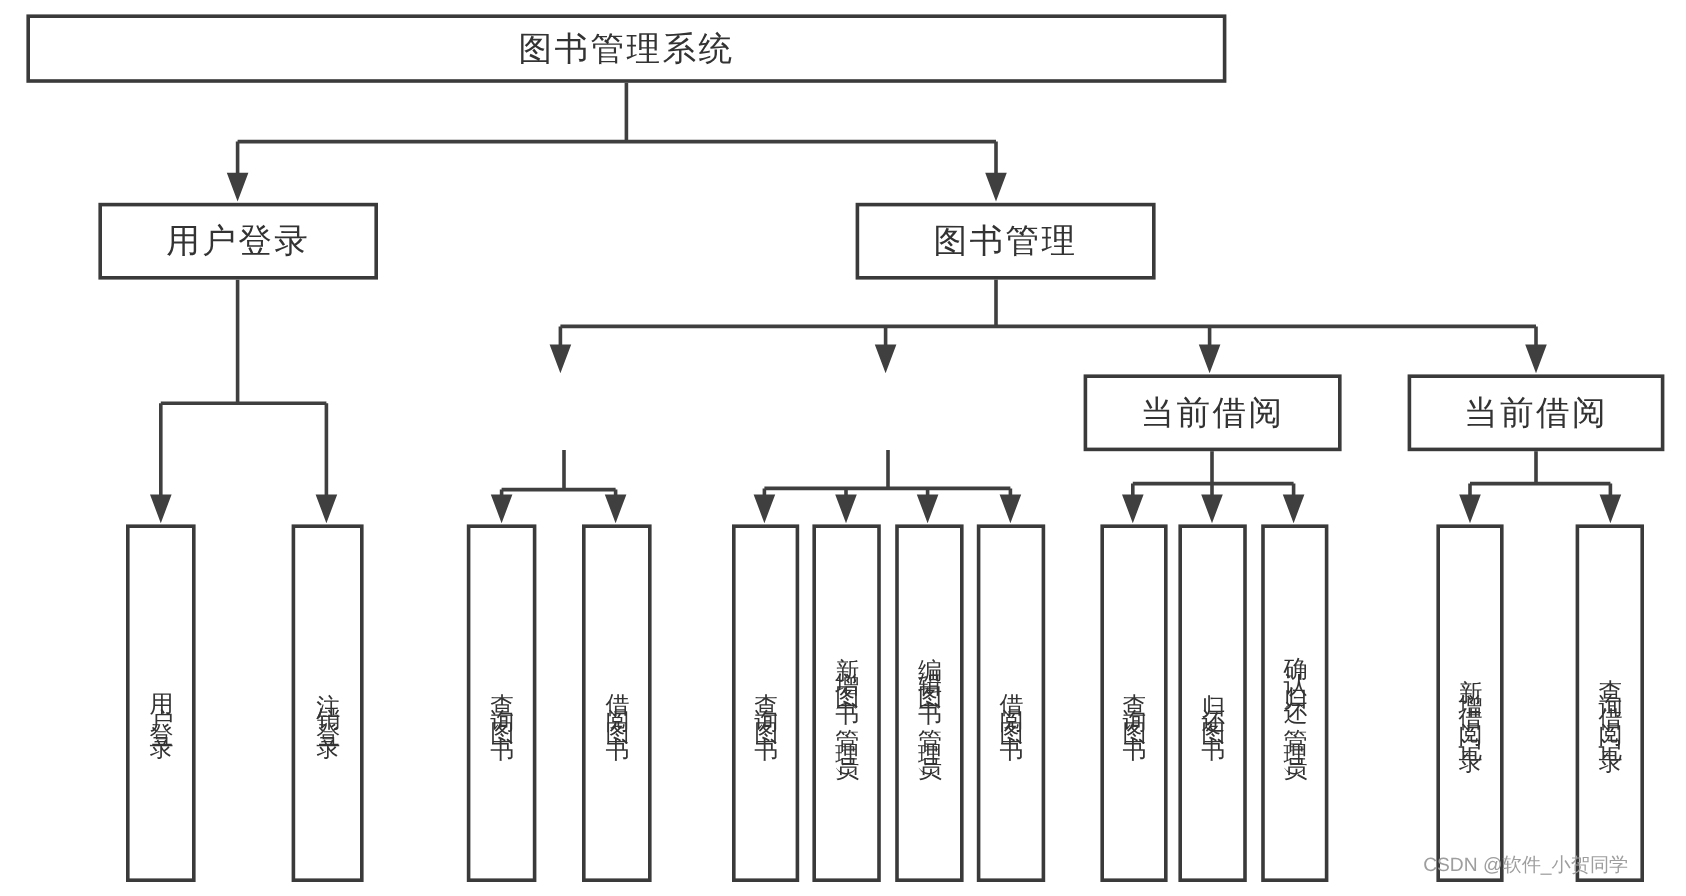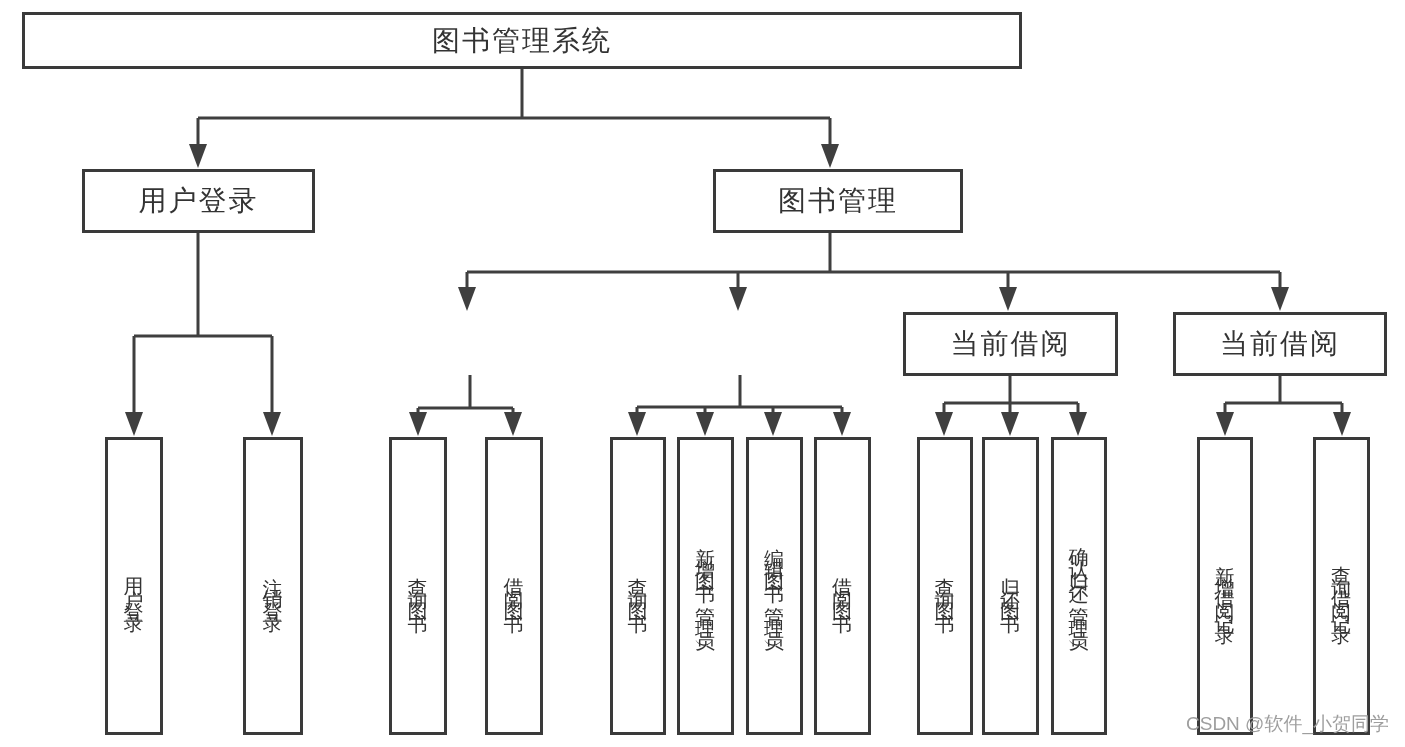--- a/index.html
+++ b/index.html
@@ -36,21 +36,21 @@
   .node.leaf span{
     writing-mode:vertical-rl;
     text-orientation:mixed;
     font-size:20px;
     letter-spacing:12px;
     line-height:1.1;
   }
   #watermark{
     position:absolute;
     left:1186px;top:711px;
-    font-size:19px;
+    font-size:16px;
     color:#9e9e9e;
     z-index:3;
     white-space:nowrap;
   }
 </style>
 </head>
 <body>
 
 <div id="stage">
 

